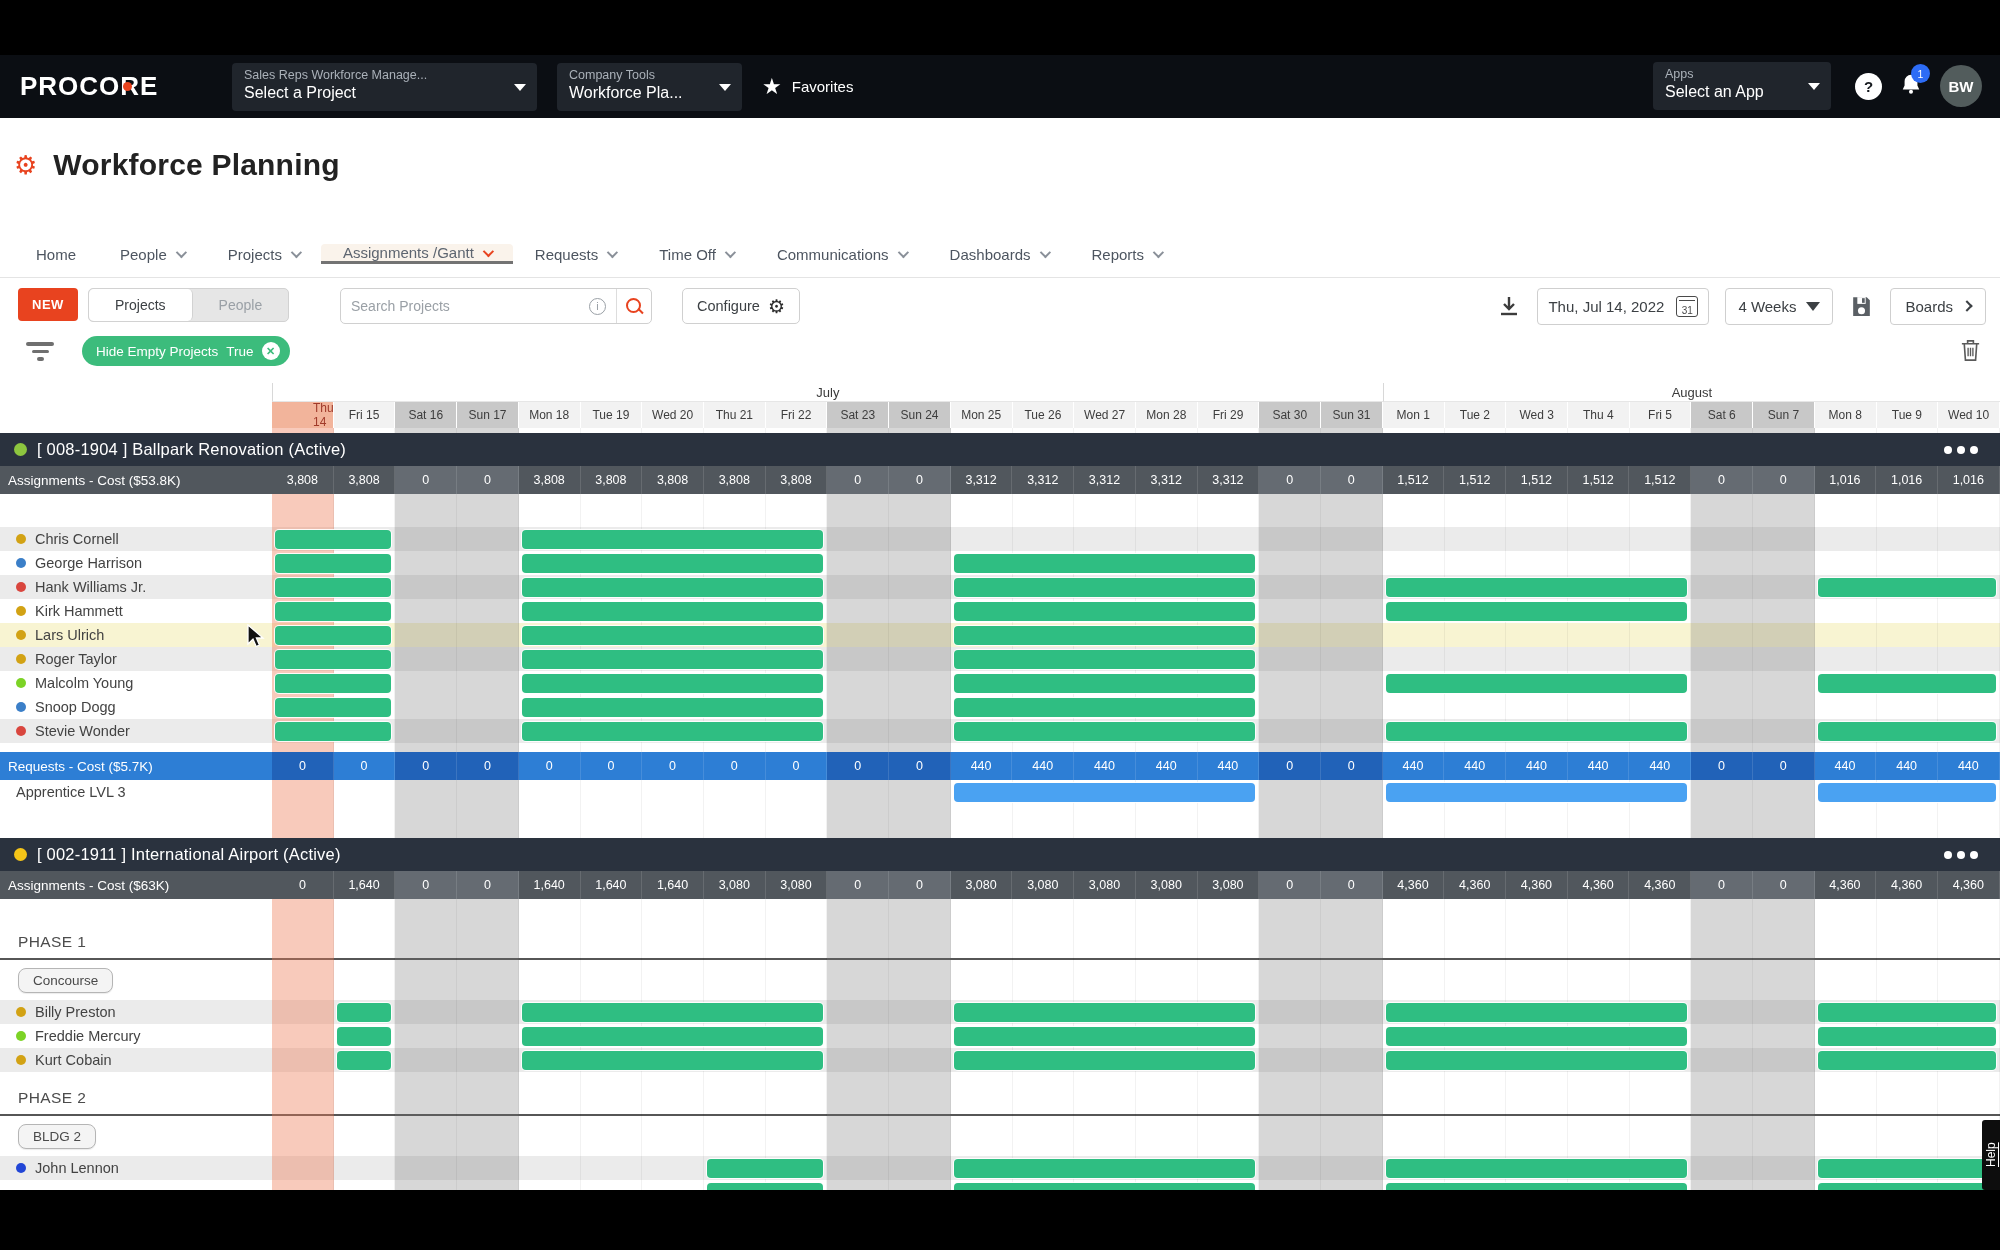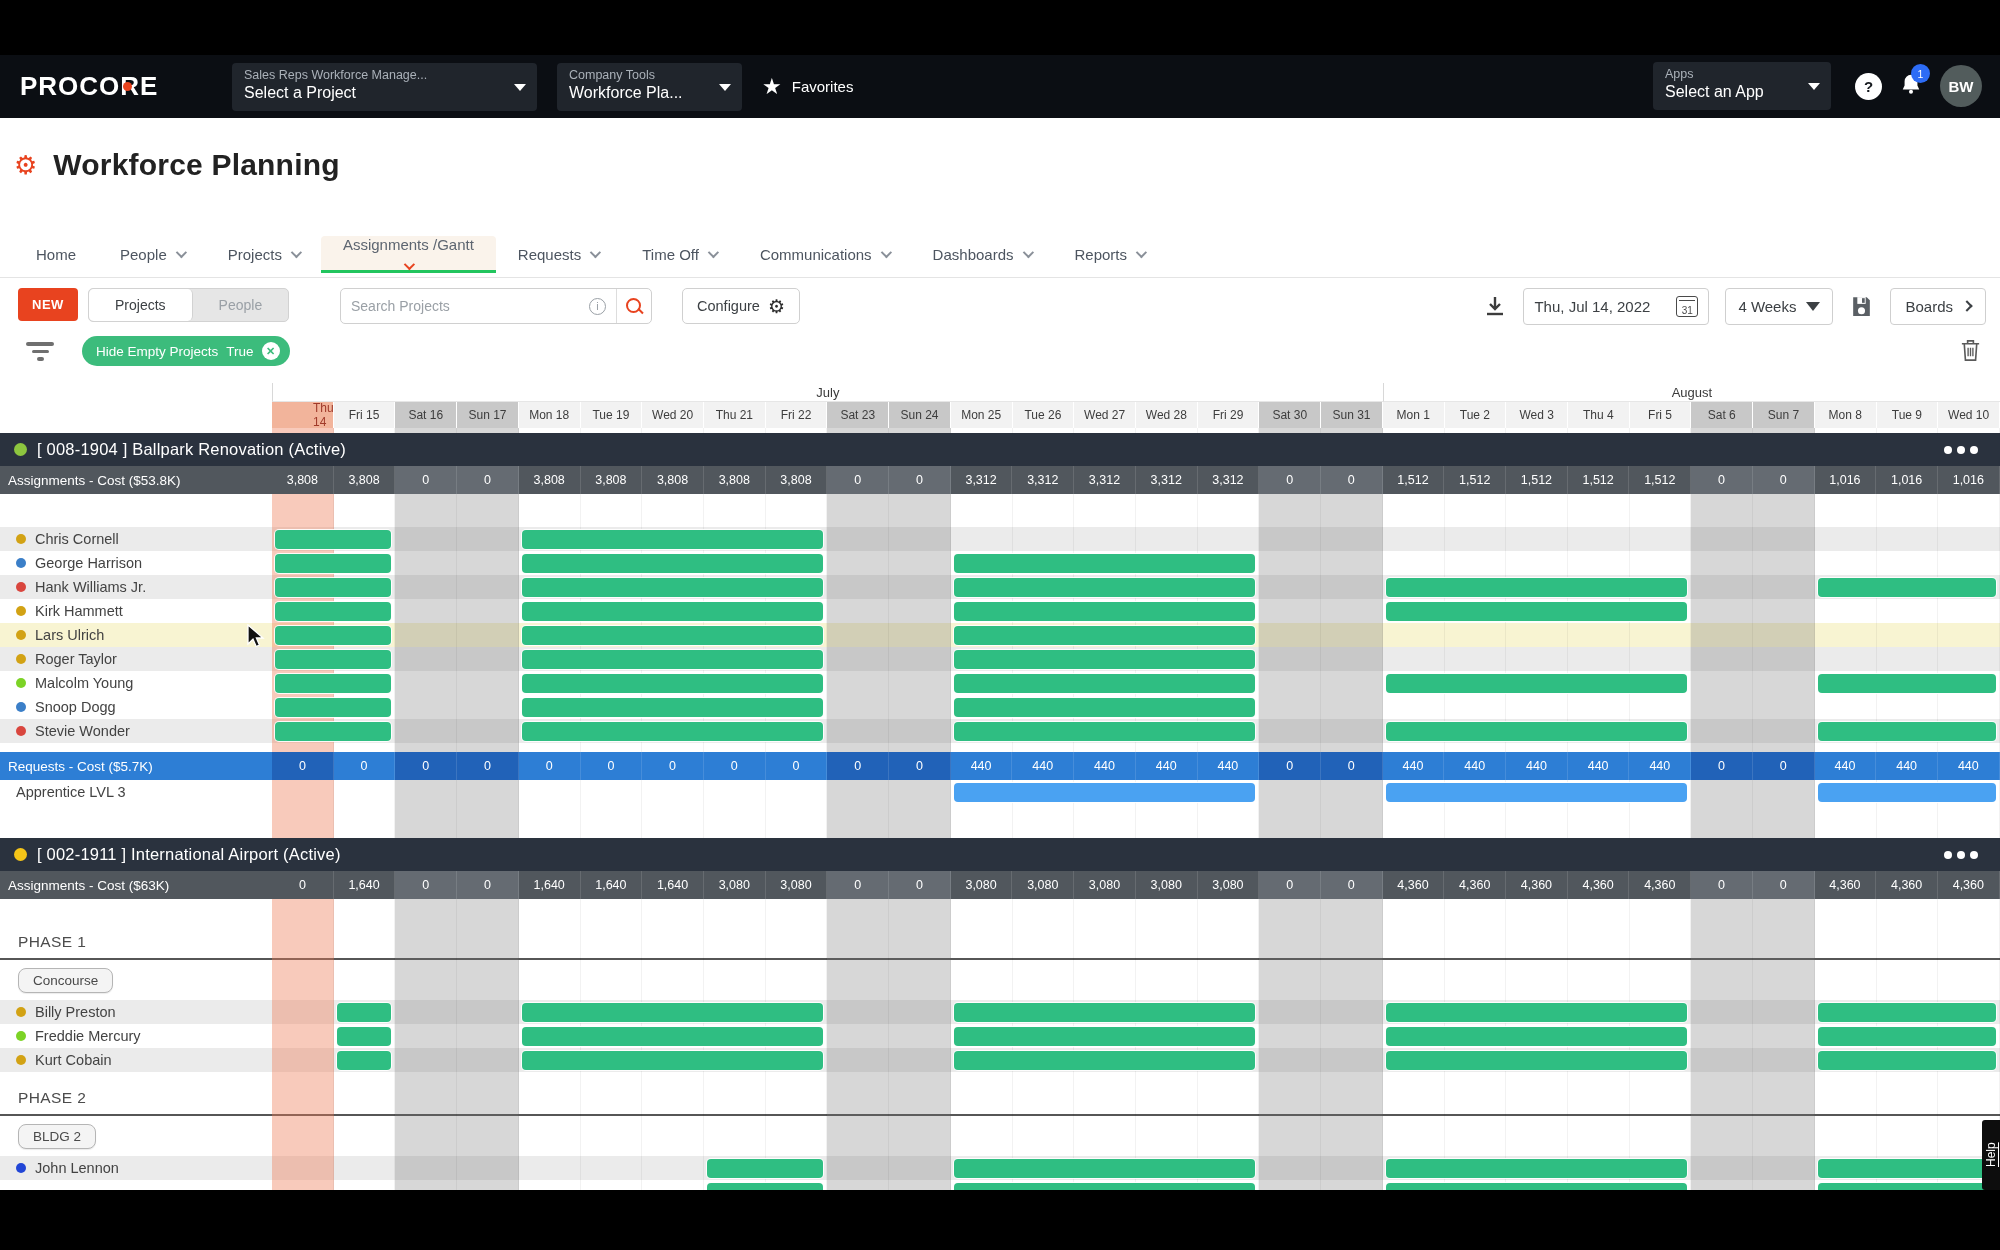--- a/index.html
+++ b/index.html
@@ -29,42 +29,42 @@
   
   .page { position:absolute; left:0; top:118px; width:2000px; height:1072px; background:#fff; overflow:hidden; }
   .title-row { position:absolute; top:30px; left:14px; display:flex; align-items:center; gap:16px; }
   .title-gear { color:#e8431f; font-size:26px; }
   .page-title { font-size:30px; font-weight:bold; color:#222; letter-spacing:.2px; }
 
   
   .tabs { position:absolute; top:113px; left:0; width:2000px; height:47px; display:flex; align-items:center; border-bottom:1px solid #e4e4e4; padding-left:14px; }
   .tab { display:flex; align-items:center; gap:9px; padding:0 22px; font-size:15px; color:#4d5560; cursor:pointer; border-radius:4px 4px 0 0; }
   .tab .chev { width:8px; height:8px; border-right:2px solid #8a9099; border-bottom:2px solid #8a9099; transform:rotate(45deg) translateY(-2px); }
-  .tab.active { background:#faf3eb; border-bottom:3px solid #22c55e; color:#5d6570;flex-direction:column; }
+  .tab.active { background:#faf3eb; border-bottom:3px solid #737373; color:#5d6570; }
   .tab.active .chev { border-color:#e8431f; }
 
   
   .toolbar { position:absolute; top:168px; left:0; width:2000px; height:44px; }
   .btn-new { position:absolute; left:18px; top:2px; background:#e8431f; color:#fff; border:none; font-weight:bold; font-size:13px; padding:9px 14px; border-radius:4px; cursor:pointer; letter-spacing:.5px; }
   .seg { position:absolute; left:88px; top:2px; display:flex; background:#e6e6e6; border-radius:5px; overflow:hidden; border:1px solid #d2d2d2; }
   .seg-btn { font-size:14px; padding:8px 26px; color:#9aa0a6; cursor:pointer; background:transparent; border:none; }
   .seg-btn.active { background:#fff; color:#3c4044; border-right:1px solid #d2d2d2; border-radius:5px; }
   .searchbox { position:absolute; left:340px; top:2px; width:312px; height:36px; border:1px solid #d0d0d0; border-radius:5px; display:flex; align-items:center; background:#fff; }
   .searchbox input { flex:1; border:none; outline:none; font-size:14px; color:#444; padding:0 10px; font-family:"Liberation Sans", sans-serif; }
   .searchbox input::placeholder { color:#9aa0a6; }
   .info-ic { width:17px; height:17px; border:1.5px solid #9aa0a6; border-radius:50%; color:#9aa0a6; font-size:11px; display:flex; align-items:center; justify-content:center; margin-right:10px; }
   .search-sep { width:1px; height:100%; background:#ddd; }
   .mag { position:relative; width:34px; height:100%; cursor:pointer; }
   .mag::before { content:""; position:absolute; left:9px; top:9px; width:11px; height:11px; border:2px solid #e8431f; border-radius:50%; }
   .mag::after { content:""; position:absolute; left:20px; top:21px; width:7px; height:2px; background:#e8431f; transform:rotate(45deg); }
   .btn-configure { position:absolute; left:682px; top:2px; height:36px; border:1px solid #d0d0d0; border-radius:5px; background:#fff; font-size:14.5px; color:#3c4044; padding:0 14px; display:flex; align-items:center; gap:8px; cursor:pointer; }
   .cfg-gear { font-size:19px; color:#2c2c2c; }
   .tb-right { position:absolute; right:14px; top:0; display:flex; align-items:center; gap:16px; height:40px; }
   .ic-btn { background:none; border:none; cursor:pointer; display:flex; align-items:center; }
-  .datebox { height:37px; border:1px solid #cfcfcf; border-radius:4px; display:flex; align-items:center; padding:0 10px; gap:26px; font-size:15px; color:#3c4044; background:#fff; cursor:pointer; }
+  .datebox { height:37px; border:1px solid #cfcfcf; border-radius:4px; display:flex; align-items:center; padding:0 10px; gap:12px; font-size:15px; color:#3c4044; background:#fff; cursor:pointer; }
   .cal-ic { width:22px; height:21px; border:1.5px solid #4a4a4a; border-radius:3px; font-size:10px; color:#4a4a4a; display:flex; align-items:flex-end; justify-content:center; position:relative; }
   .cal-ic::before { content:""; position:absolute; top:3px; left:2px; right:2px; height:1.5px; background:#4a4a4a; }
   .rangebox { height:37px; border:1px solid #cfcfcf; border-radius:4px; display:flex; align-items:center; gap:10px; padding:0 12px; font-size:15px; color:#3c4044; background:#fff; cursor:pointer; }
   .tri-dn { width:0; height:0; border-left:7px solid transparent; border-right:7px solid transparent; border-top:9px solid #3c4044; }
   .btn-boards { height:37px; border:1px solid #cfcfcf; border-radius:4px; background:#fff; font-size:15px; color:#3c4044; padding:0 14px; display:flex; align-items:center; gap:10px; cursor:pointer; }
   .chev-r { width:8px; height:8px; border-right:2.5px solid #3c4044; border-top:2.5px solid #3c4044; transform:rotate(45deg); }
 
   
   .filterrow { position:absolute; top:218px; left:0; width:2000px; height:42px; }
   .funnel { position:absolute; left:26px; top:6px; width:28px; cursor:pointer; }
@@ -283,21 +283,21 @@
           <div class="day-cell" style="left: 518.857px; width: 61.7143px;">Mon 18</div>
           <div class="day-cell" style="left: 580.571px; width: 61.7143px;">Tue 19</div>
           <div class="day-cell" style="left: 642.286px; width: 61.7143px;">Wed 20</div>
           <div class="day-cell" style="left: 704px; width: 61.7143px;">Thu 21</div>
           <div class="day-cell" style="left: 765.714px; width: 61.7143px;">Fri 22</div>
           <div class="day-cell wkend" style="left: 827.429px; width: 61.7143px;">Sat 23</div>
           <div class="day-cell wkend" style="left: 889.143px; width: 61.7143px;">Sun 24</div>
           <div class="day-cell" style="left: 950.857px; width: 61.7143px;">Mon 25</div>
           <div class="day-cell" style="left: 1012.57px; width: 61.7143px;">Tue 26</div>
           <div class="day-cell" style="left: 1074.29px; width: 61.7143px;">Wed 27</div>
-          <div class="day-cell" style="left: 1136px; width: 61.7143px;">Wed 28</div>
+          <div class="day-cell" style="left: 1136px; width: 61.7143px;">Mon 28</div>
           <div class="day-cell" style="left: 1197.71px; width: 61.7143px;">Fri 29</div>
           <div class="day-cell wkend" style="left: 1259.43px; width: 61.7143px;">Sat 30</div>
           <div class="day-cell wkend" style="left: 1321.14px; width: 61.7143px;">Sun 31</div>
           <div class="day-cell" style="left: 1382.86px; width: 61.7143px;">Mon 1</div>
           <div class="day-cell" style="left: 1444.57px; width: 61.7143px;">Tue 2</div>
           <div class="day-cell" style="left: 1506.29px; width: 61.7143px;">Wed 3</div>
           <div class="day-cell" style="left: 1568px; width: 61.7143px;">Thu 4</div>
           <div class="day-cell" style="left: 1629.71px; width: 61.7143px;">Fri 5</div>
           <div class="day-cell wkend" style="left: 1691.43px; width: 61.7143px;">Sat 6</div>
           <div class="day-cell wkend" style="left: 1753.14px; width: 61.7143px;">Sun 7</div>

